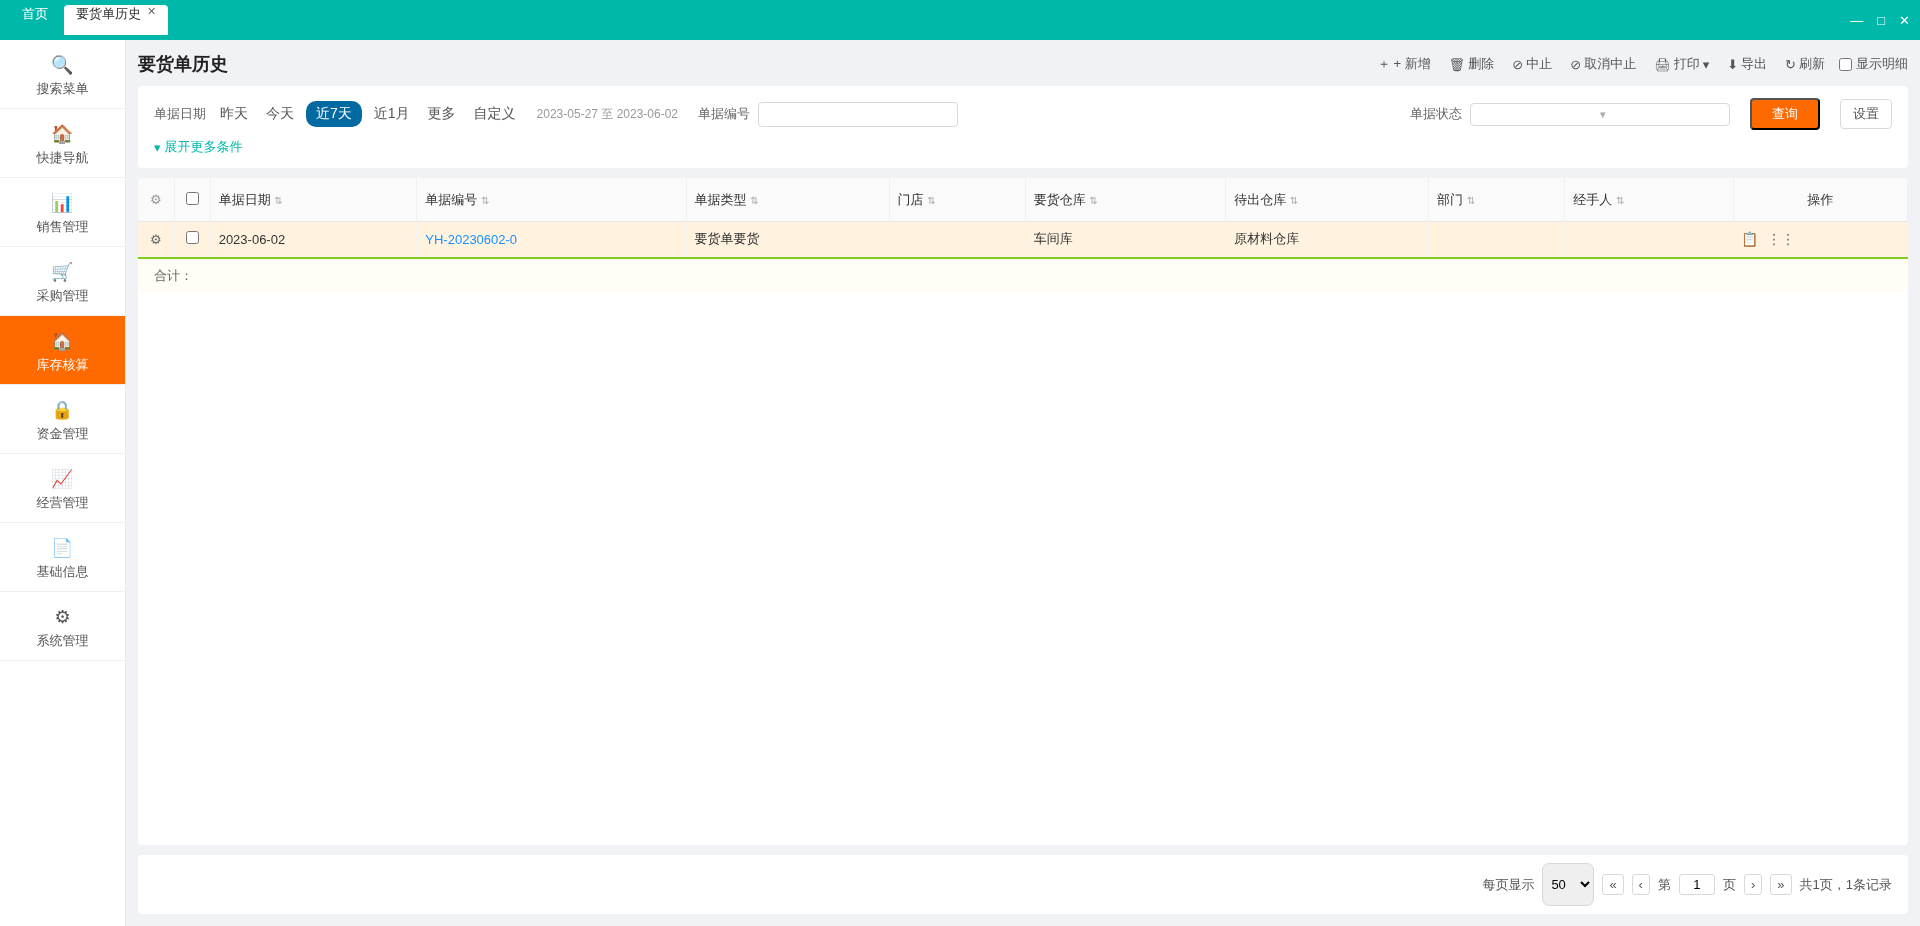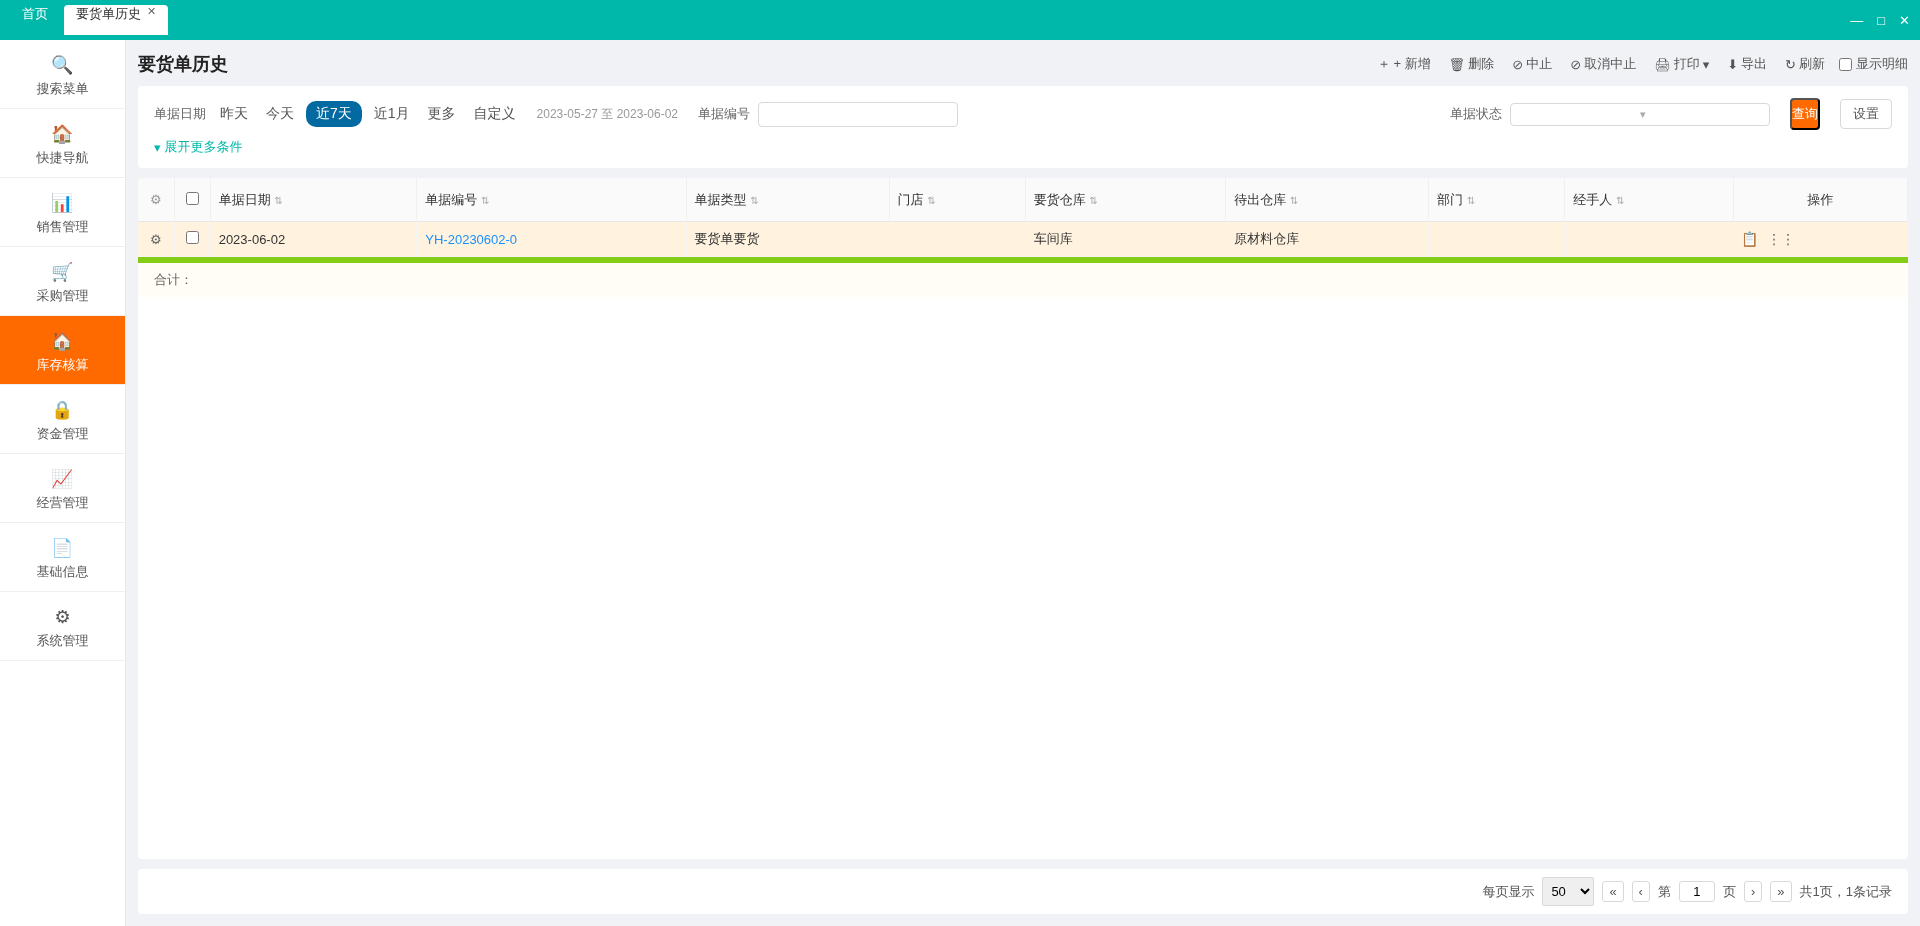--- a/index.html
+++ b/index.html
@@ -116,21 +116,21 @@
       gap: 3px;
       cursor: pointer;
       color: #555;
       font-size: 13px;
       padding: 2px 4px;
     }
     .toolbar-btn.primary {
       background: #ff6a00;
       color: #fff;
       border-radius: 4px;
-      padding: 5px 0;
+      padding: 5px 20px;
       font-size: 13px;
     }
     .toolbar-btn.secondary {
       background: #fff;
       border: 1px solid #d9d9d9;
       color: #555;
       border-radius: 4px;
       padding: 5px 12px;
     }
     .show-detail-label {
@@ -258,42 +258,42 @@
       cursor: pointer;
       color: #999;
       padding: 4px;
     }
     .checkbox-col { width: 36px; text-align: center; }
     .th-settings { width: 36px; }
 
     
     .table-footer {
       background: #fffdf5;
-      border-top: 6px solid #84cc16;
+      border-top: 2px solid #84cc16;
       padding: 8px 16px;
       color: #666;
       font-size: 13px;
     }
 
     
     .pagination-bar {
       display: flex;
       align-items: center;
       justify-content: flex-end;
       padding: 8px 16px;
       background: #fff;
       border-radius: 4px;
       gap: 8px;
       font-size: 13px;
       color: #555;
     }
     .page-size-select {
       border: 1px solid #d9d9d9;
-      border-radius: 2px;
-      padding: 5px 4px;
+      border-radius: 7px;
+      padding: 12px 4px;
       font-size: 13px;
     }
     .page-nav-btn {
       border: 1px solid #d9d9d9;
       border-radius: 3px;
       padding: 2px 6px;
       cursor: pointer;
       background: #fff;
       color: #555;
       font-size: 13px;

